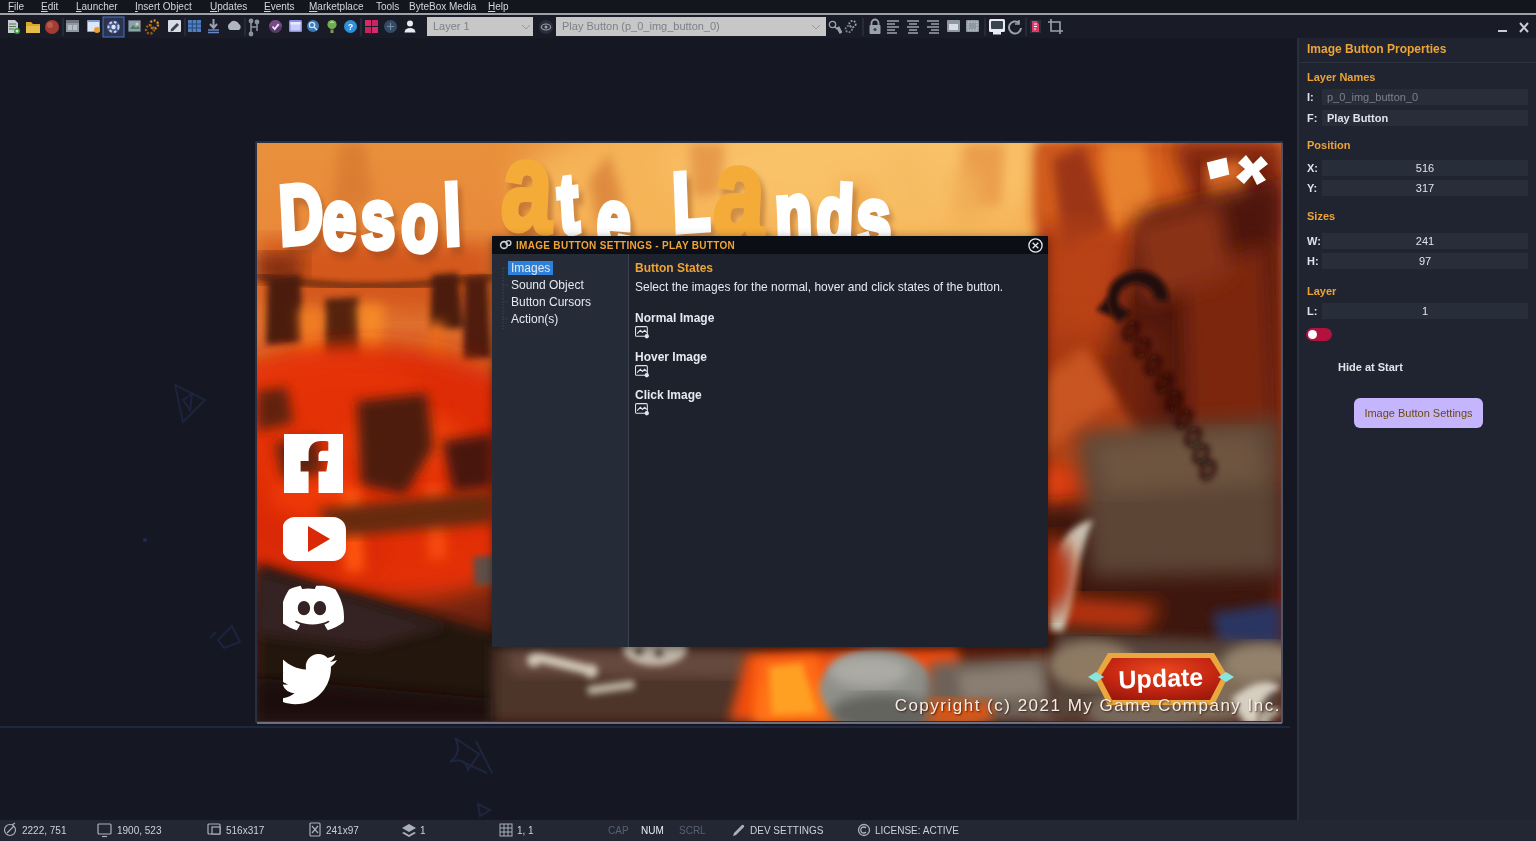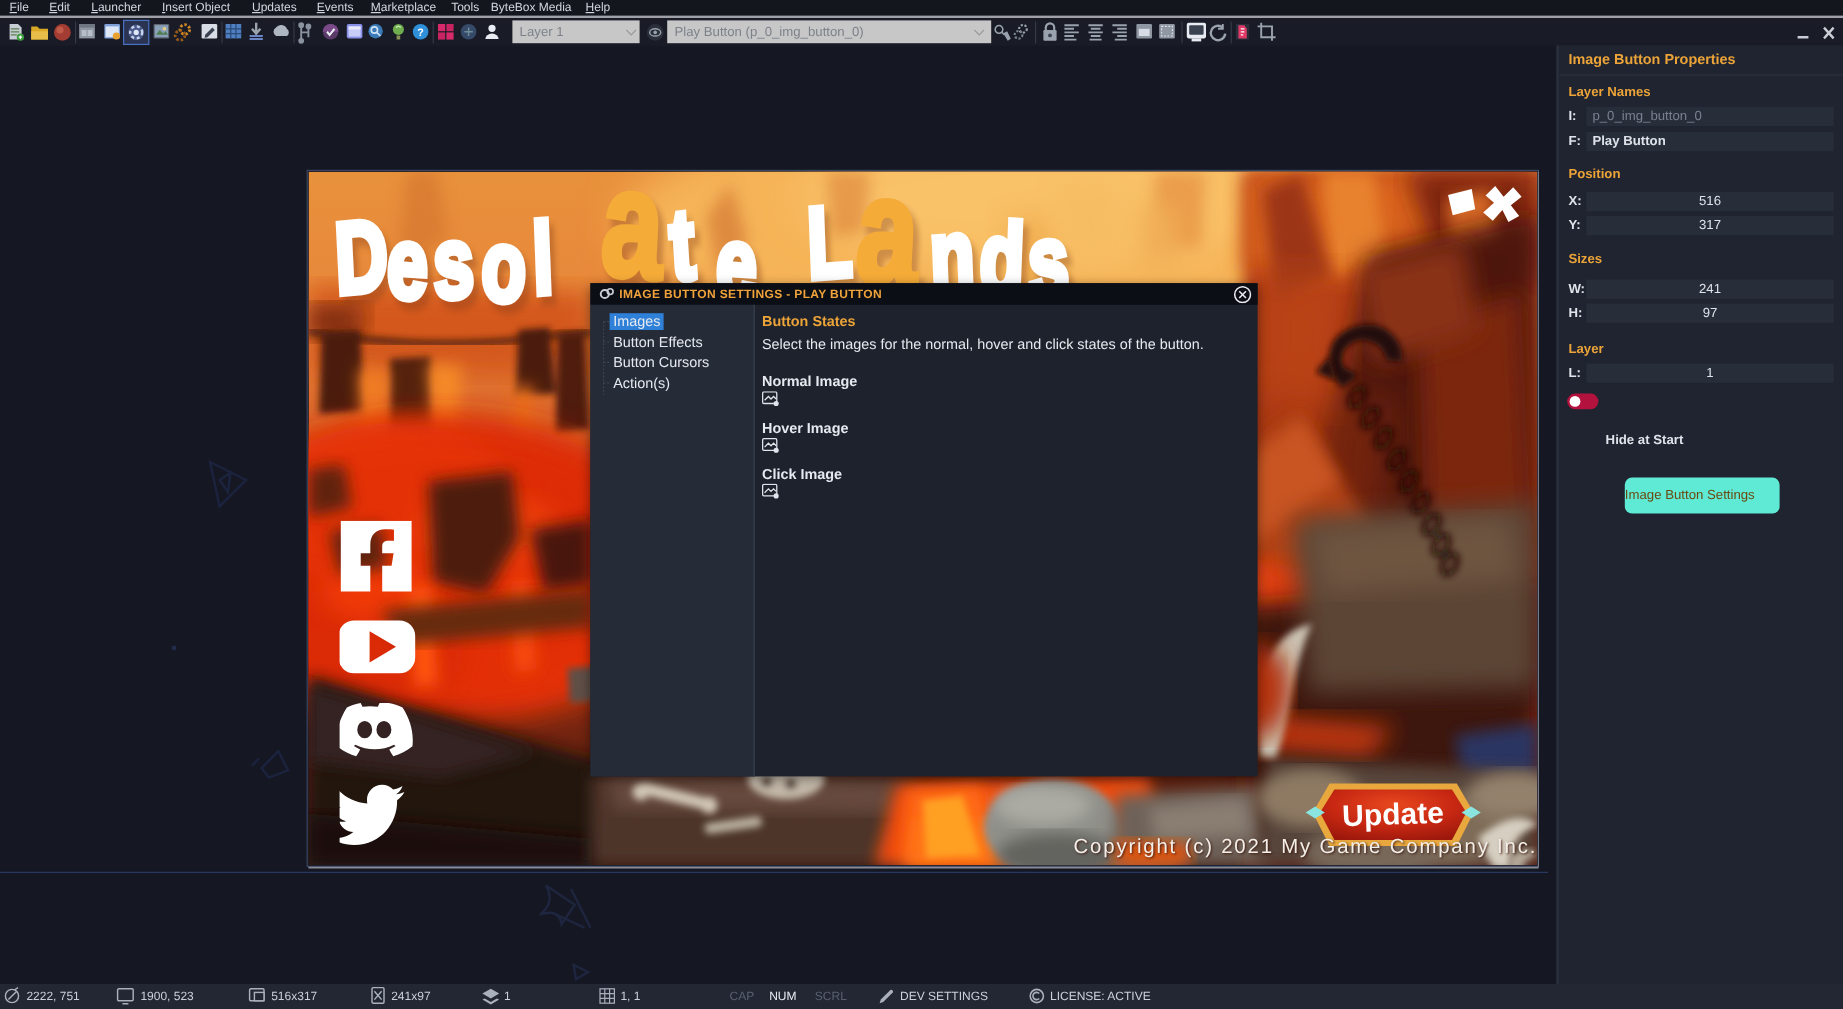--- a/index.html
+++ b/index.html
@@ -547,21 +547,21 @@
       <svg style="position:absolute; right:5px; top:2px" width="15" height="15" viewBox="0 0 15 15">
         <circle cx="7.5" cy="7.5" r="6.6" fill="none" stroke="#e8eaf0" stroke-width="1.3"></circle>
         <path d="M4.7 4.7 L10.3 10.3 M10.3 4.7 L4.7 10.3" stroke="#e8eaf0" stroke-width="1.3"></path>
       </svg>
     </div>
     <div id="dlg-nav">
       <svg style="position:absolute;left:0;top:0" width="20" height="100" viewBox="0 0 20 100">
         <path d="M11 14 v61 M11 14 h5 M11 31 h5 M11 48 h5 M11 65 h5" stroke="#3e4450" stroke-width="1" stroke-dasharray="1.5 1.5" fill="none"></path>
       </svg>
       <div class="nav-item" style="top:7px"><span class="nav-sel">Images</span></div>
-      <div class="nav-item" style="top:24px">Button Effects</div>
+      <div class="nav-item" style="top:24px">Sound Object</div>
       <div class="nav-item" style="top:41px">Button Cursors</div>
       <div class="nav-item" style="top:58px">Action(s)</div>
     </div>
     <div id="dlg-content">
       <div class="dc" style="left:5px; top:7px; font-weight:bold; color:#eca438;">Button States</div>
       <div class="dc" style="left:5px; top:26px;">Select the images for the normal, hover and click states of the button.</div>
       <div class="dc" style="left:5px; top:57px; font-weight:bold;">Normal Image</div>
       <svg class="dc" style="left:5px; top:72px" width="15" height="13" viewBox="0 0 14 12">
           <rect x="0.5" y="0.5" width="11" height="9" rx="1" fill="none" stroke="#dfe3ea"></rect>
           <path d="M2 7 l3 -3 l2 2 l2 -2 l2 2" stroke="#dfe3ea" fill="none"></path>
@@ -613,21 +613,21 @@
         <span>97</span>
       </div>
     <div class="hdr" style="top:247px; font-size:11px;">Layer</div>
     <div class="lbl" style="top:267px;">L:</div>
     <div class="field" style="top:265px;">
         <span>1</span>
       </div>
     <div style="position:absolute; left:7px; top:290px; width:26px; height:13px; border-radius:7px; background:#b3123e;"></div>
     <div style="position:absolute; left:9px; top:292px; width:9px; height:9px; border-radius:50%; background:#fff;"></div>
     <div class="lbl" style="left:39px; top:292px;margin-top:31px;">Hide at Start</div>
-    <div style="position:absolute; left:55px; top:360px; width:129px; height:30px; background:#5eead4; border-radius:6px; color:#6b4a10; font-size:11px; text-align:left; line-height:30px;">Image Button Settings</div>
+    <div style="position:absolute; left:55px; top:360px; width:129px; height:30px; background:#c4b5fd; border-radius:6px; color:#6b4a10; font-size:11px; text-align:center; line-height:30px;">Image Button Settings</div>
   </div>
 
   <div id="statusbar">
     <svg style="position:absolute;left:0;top:0" width="1536" height="21" viewBox="0 0 1536 21">
       <g stroke="#aab0bc" fill="none" stroke-width="1.2">
         <circle cx="10" cy="10" r="5.5"></circle>
           <path d="M7 13 l7 -7 M12 5 l3 -2"></path>
       </g>
       <g transform="translate(98,4)" stroke="#aab0bc" fill="none" stroke-width="1.2">
           <rect width="13" height="10" rx="1"></rect>

